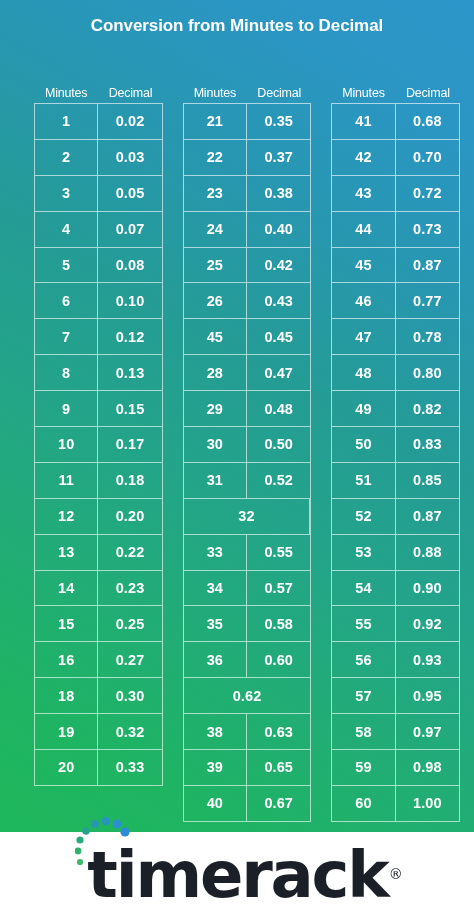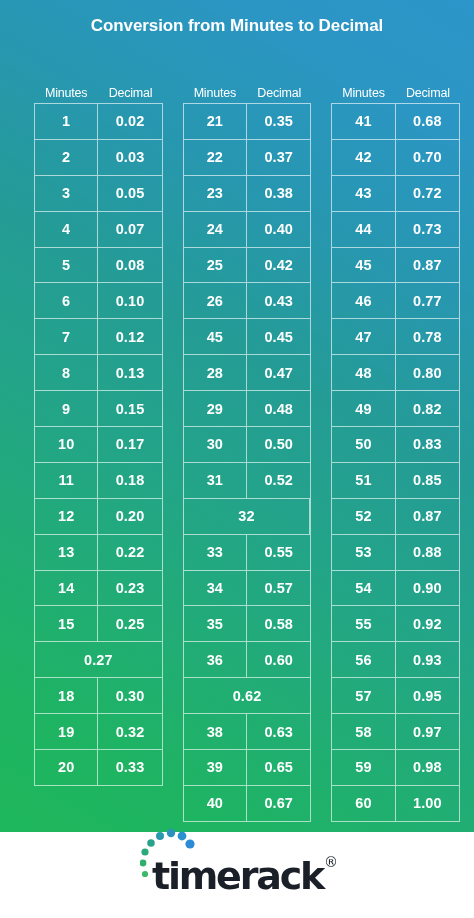--- a/index.html
+++ b/index.html
@@ -135,21 +135,21 @@
   .logo-dots {
     position: absolute;
     left: -12px;
     top: -30px;
     width: 58px;
     height: 56px;
   }
 
   .logo-word {
     font-family: "DejaVu Sans", sans-serif;
-    font-size: 38px;
+    font-size: 64px;
     font-weight: bold;
     color: #1b2028;
     letter-spacing: -2.2px;
     line-height: 1;
   }
 
   .logo-reg {
     font-family: "DejaVu Sans", sans-serif;
     font-size: 14px;
     color: #1b2028;
@@ -228,20 +228,21 @@
             </div>
             <div class="row">
               <div class="cell minutes">14</div>
               <div class="cell decimal">0.23</div>
             </div>
             <div class="row">
               <div class="cell minutes">15</div>
               <div class="cell decimal">0.25</div>
             </div>
             <div class="row">
+              <div class="cell minutes">16</div>
               <div class="cell decimal">0.27</div>
             </div>
             <div class="row">
               <div class="cell minutes">18</div>
               <div class="cell decimal">0.30</div>
             </div>
             <div class="row">
               <div class="cell minutes">19</div>
               <div class="cell decimal">0.32</div>
             </div>

